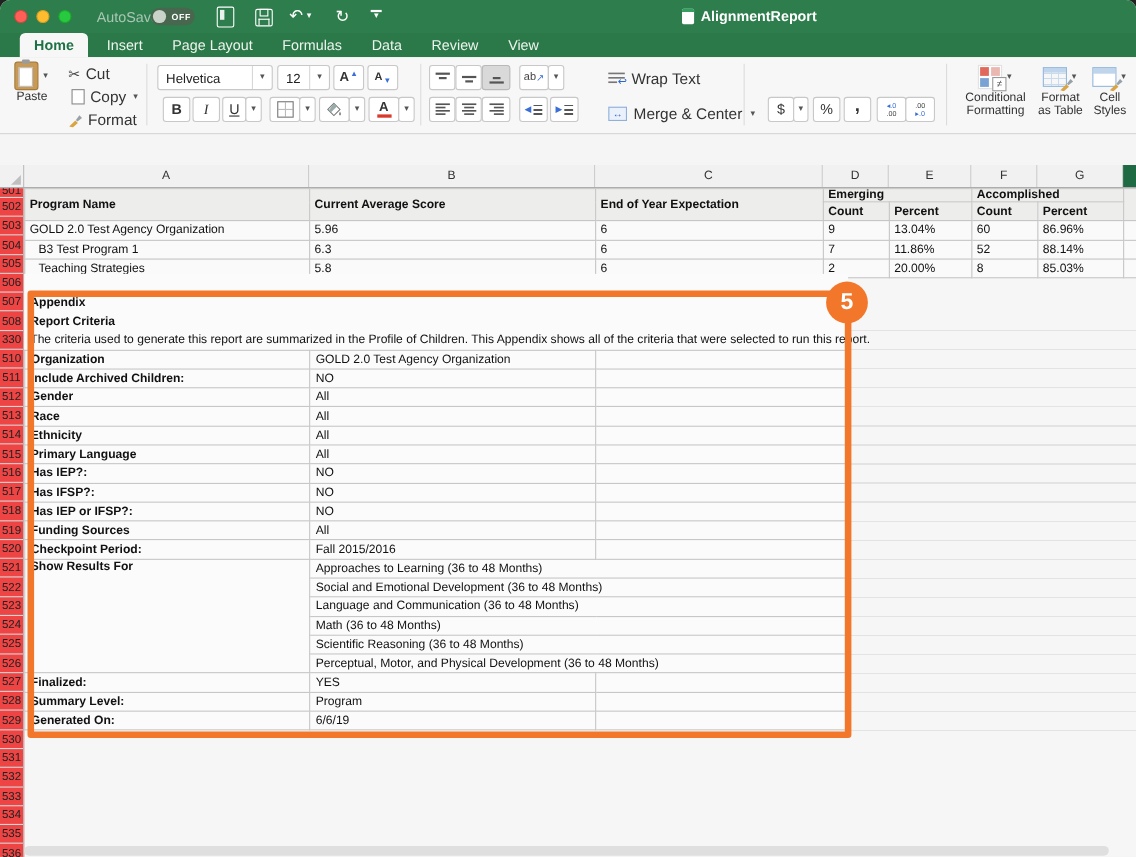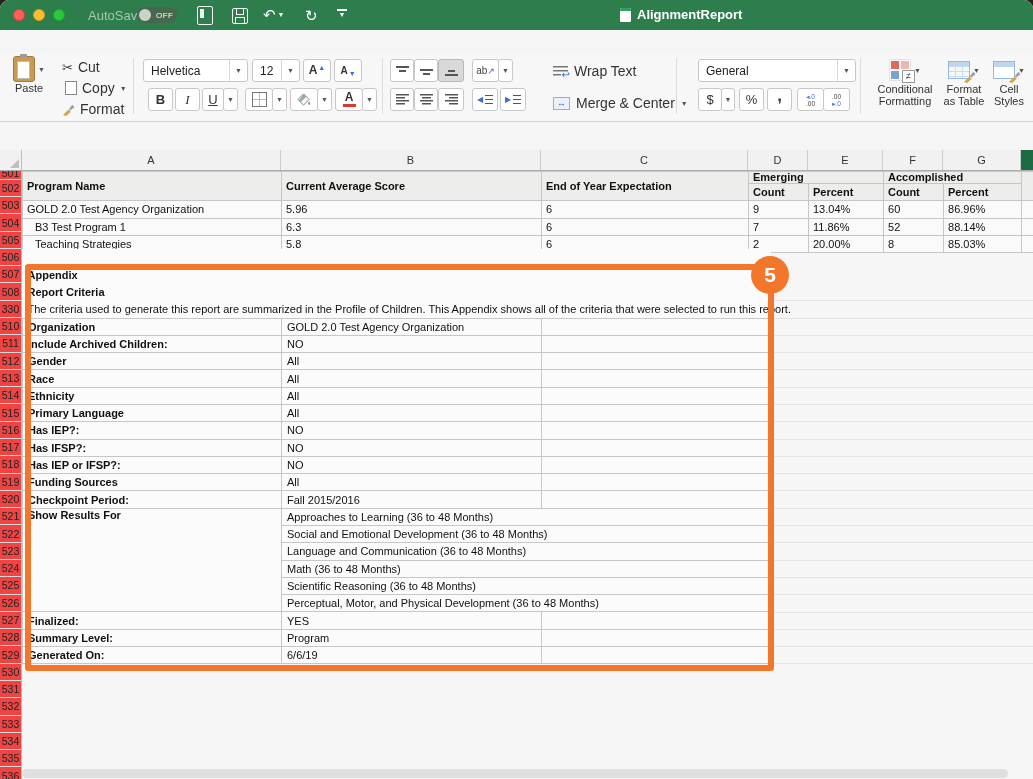--- a/index.html
+++ b/index.html
@@ -6,21 +6,21 @@
   #app{position:relative;width:1033px;height:779px;overflow:hidden;background:#F5F5F5;
        font-family:"Liberation Sans",sans-serif;border-radius:9px 9px 0 0;}
   .ab{position:absolute;}
   
   .titlebar{left:0;top:0;width:1033px;height:30px;background:#2E7D4D;}
   .tl{position:absolute;top:9px;width:12px;height:12px;border-radius:50%;}
   .autosave{position:absolute;left:88px;top:8px;font-size:13px;color:#A9C6B4;}
   .pill{position:absolute;left:137px;top:7px;width:40px;height:16px;border-radius:8px;background:#49664F;
         display:flex;align-items:center;}
   .knob{width:12px;height:12px;border-radius:50%;background:#C9D3CA;margin-left:2px;}
-  .off{color:#fff;font-size:8px;font-weight:normal;margin-left:5px;letter-spacing:.5px;}
+  .off{color:#fff;font-size:8px;font-weight:bold;margin-left:5px;letter-spacing:.5px;}
   .tbi{position:absolute;top:6px;color:#fff;}
   .doc1{width:14px;height:17px;border:1.6px solid #fff;border-radius:2px;position:relative;}
   .doc1:before{content:"";position:absolute;left:2px;top:2px;width:4px;height:9px;background:#fff;opacity:.9;}
   .flop{width:14px;height:14px;border:1.6px solid #fff;border-radius:2px;position:relative;}
   .flop:before{content:"";position:absolute;left:3px;top:-1px;width:6px;height:5px;border:1.3px solid #fff;}
   .flop:after{content:"";position:absolute;left:2px;bottom:0;width:8px;height:5px;border:1.3px solid #fff;border-bottom:none;}
   .uglyph{font-size:15px;line-height:15px;color:#fff;}
   .smallcar{font-size:7px;color:#fff;margin-left:2px;}
   .morei{display:flex;flex-direction:column;align-items:center;width:12px;}
   .morei i{display:block;width:10px;height:2px;background:#fff;margin-bottom:1px;}
@@ -175,20 +175,29 @@
           <i></i>
           <span>▼</span>
         </div>
     </div>
     <div class="titlegrp">
       <span class="titleicon"></span>
       <span class="titletxt">AlignmentReport</span>
     </div>
   </div>
 
+  <div class="ab tabrow">
+    <span class="tab active">Home</span>
+    <span class="tab">Insert</span>
+    <span class="tab">Page Layout</span>
+    <span class="tab">Formulas</span>
+    <span class="tab">Data</span>
+    <span class="tab">Review</span>
+    <span class="tab">View</span>
+  </div>
 
   <div class="ab ribbon">
 
     <div class="bigbtn" style="left:8px;top:4px;width:42px">
       <div class="ic">
           <span class="clipb"></span>
           <span class="car">▼</span>
         </div>
       <span class="l1">Paste</span>
     </div>
@@ -310,26 +319,20 @@
         </span>
       <span class="lbl">Wrap Text</span>
     </div>
     <div class="flexrow" style="left:553px;top:43px">
       <span class="mrgic">↔</span>
       <span class="lbl">Merge &amp; Center</span>
       <span class="car">▼</span>
     </div>
     <div class="sep" style="left:676px"></div>
 
-    <div class="combo" style="left:698px;top:7px;width:158px;height:23px">
-      <span class="txt">General</span>
-      <span class="cararea">
-          <span class="car">▼</span>
-        </span>
-    </div>
     <div class="btn" style="left:698px;top:36px;width:24px;height:23px;font-size:13px">
         <span>$</span>
       </div>
     <div class="btn" style="left:721px;top:36px;width:14px;height:23px">
         <span class="car">▼</span>
       </div>
     <div class="btn" style="left:739px;top:36px;width:25px;height:23px;font-size:13px">
         <span>%</span>
       </div>
     <div class="btn" style="left:767px;top:36px;width:25px;height:23px;font-size:17px;font-weight:bold">

